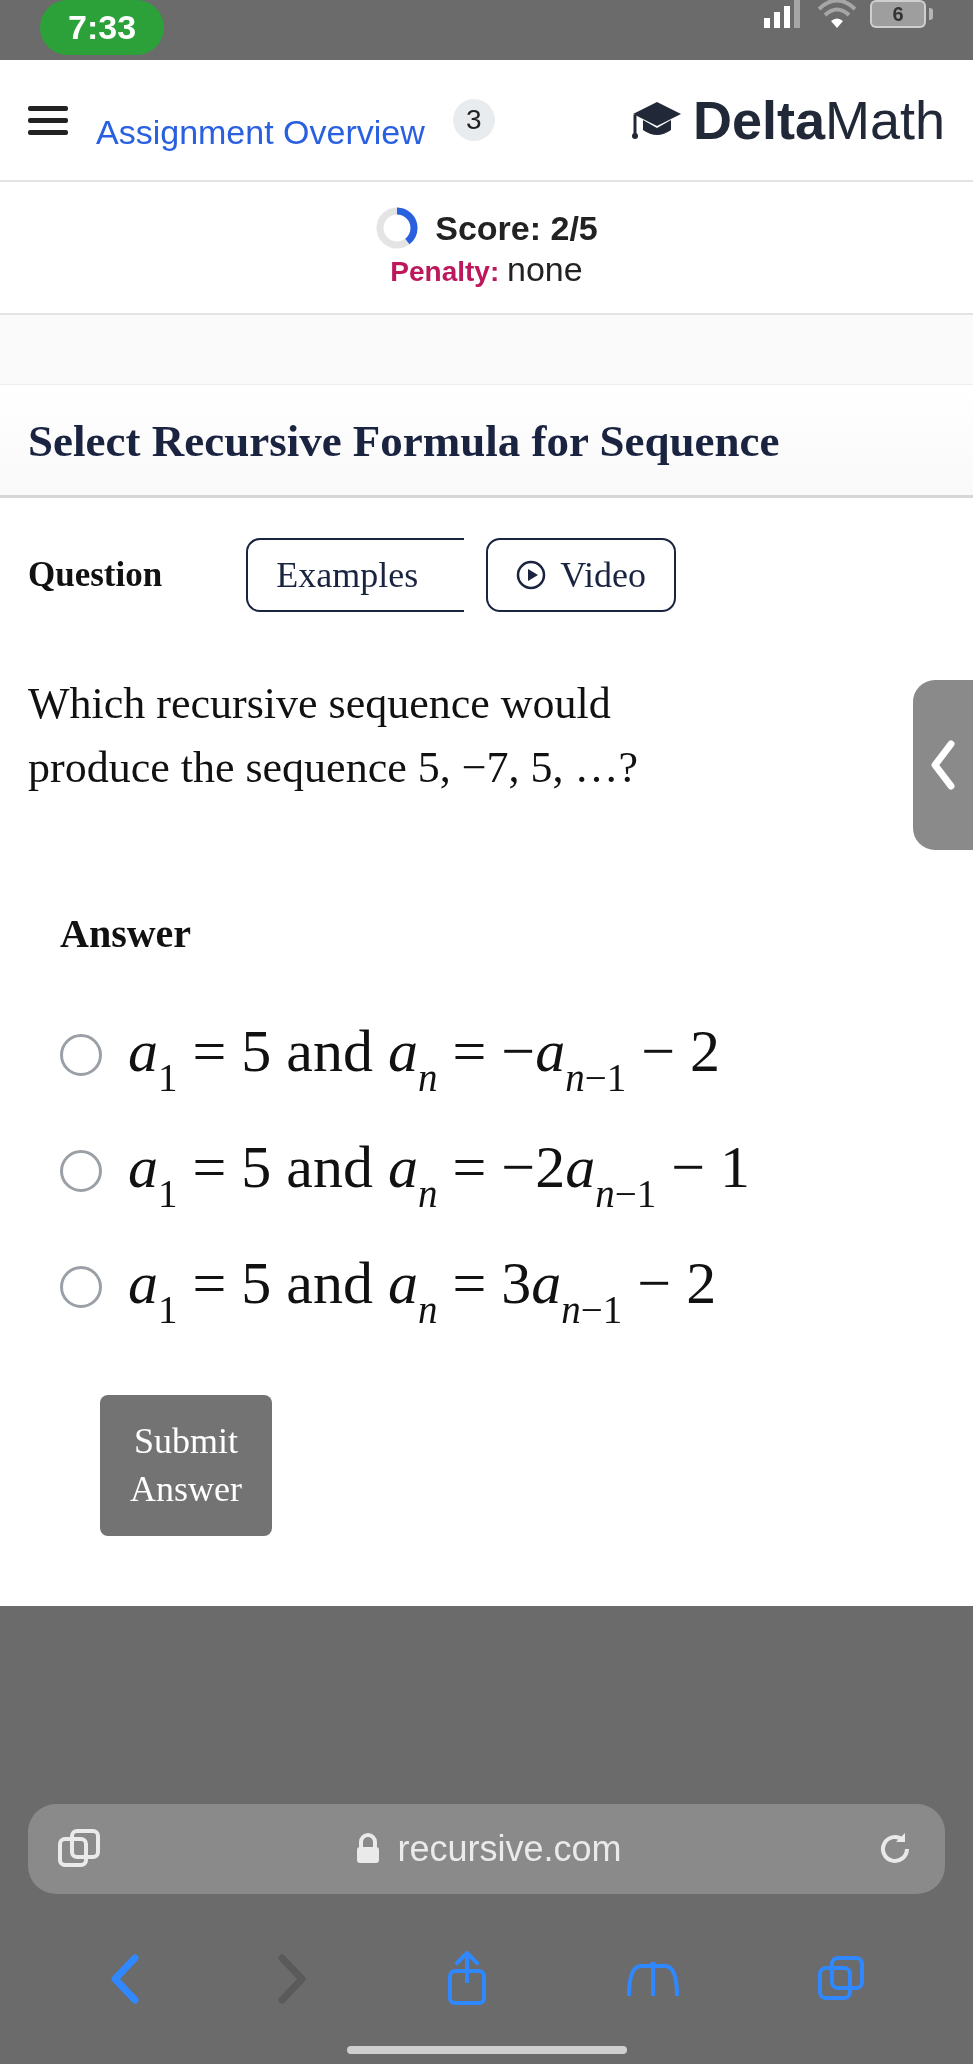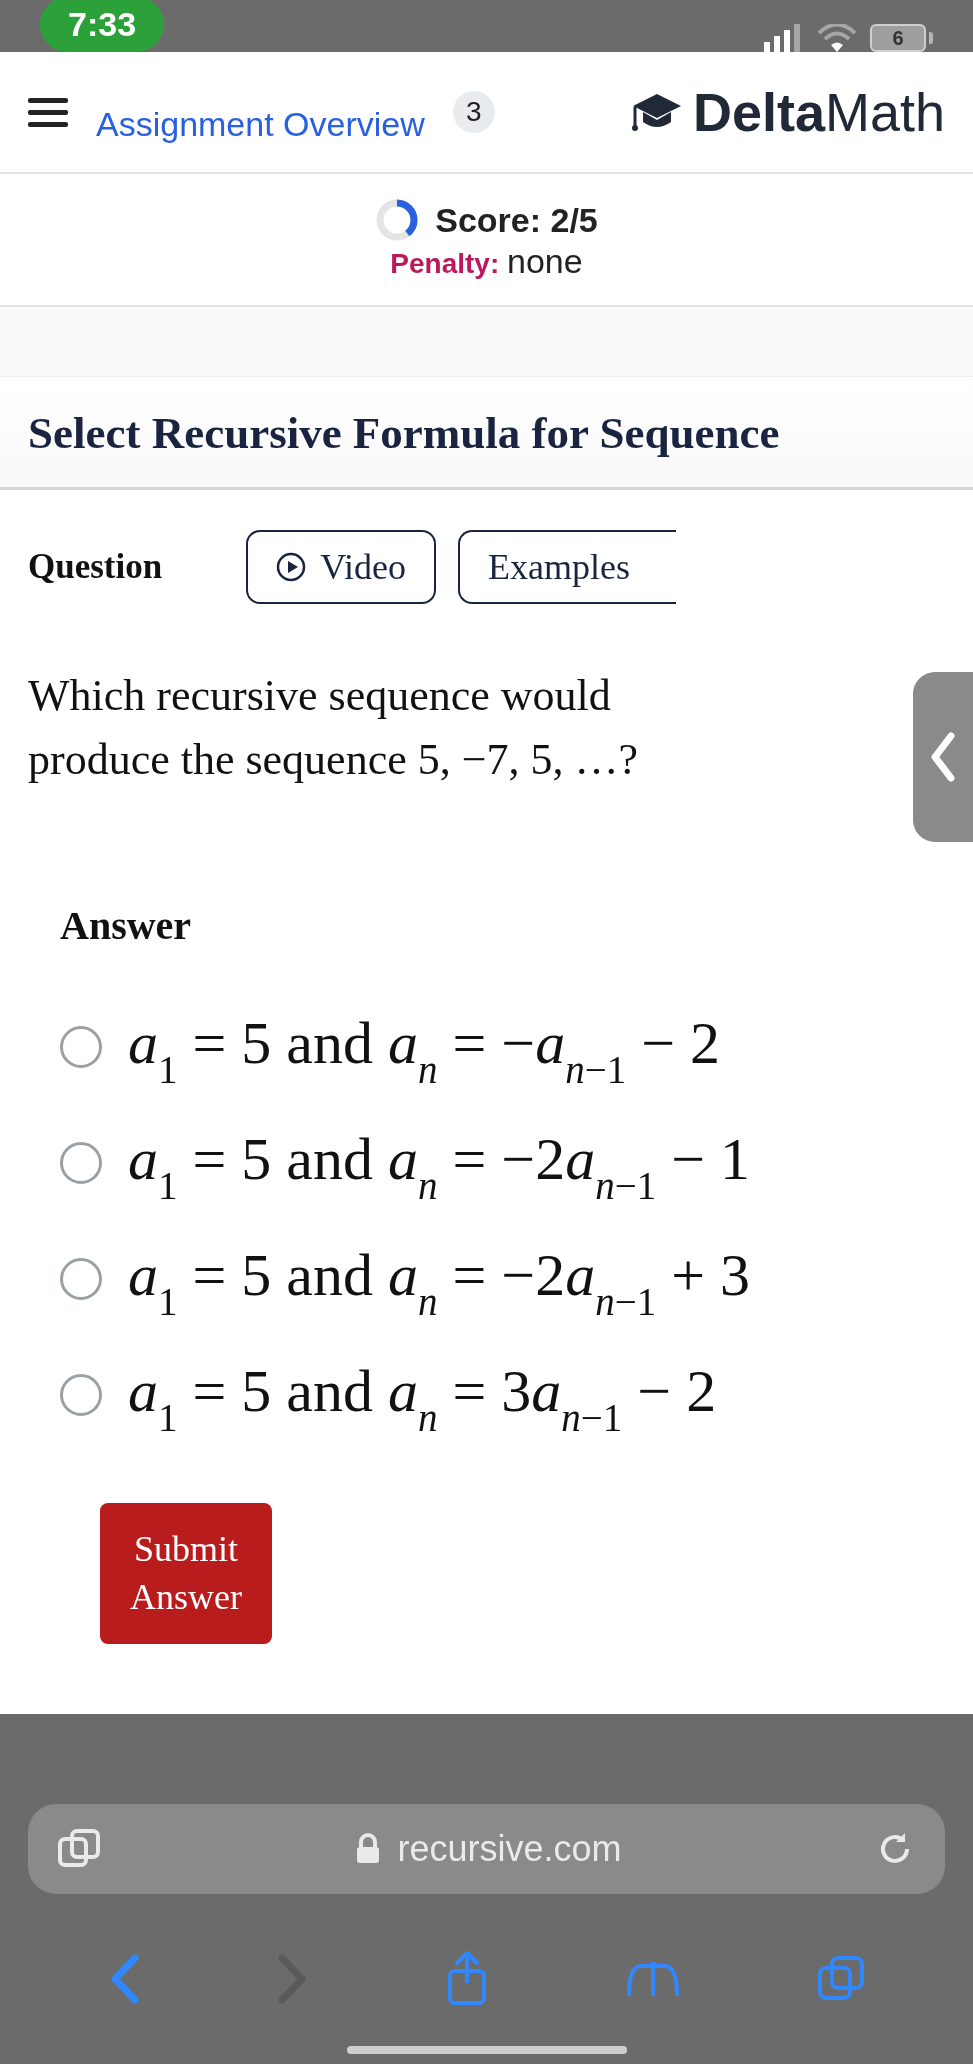--- a/index.html
+++ b/index.html
@@ -7,23 +7,23 @@
     font-family: Georgia, 'Times New Roman', serif;
     background: #6b6b6b;
     width: 973px;
     height: 2064px;
     position: relative;
     overflow: hidden;
   }
   .status-bar {
     display: flex;
     justify-content: space-between;
-    align-items: flex-end;
+    align-items: flex-start;
     padding: 0 40px;
-    height: 52px;
+    height: 60px;
     color: white;
   }
   .status-time {
     background: #2ca13a;
     color: white;
     font-family: -apple-system, sans-serif;
     font-weight: 600;
     font-size: 34px;
     padding: 8px 28px;
     border-radius: 30px;
@@ -172,21 +172,21 @@
   .radio {
     width: 42px; height: 42px;
     border: 3px solid #9aa0a6;
     border-radius: 50%;
     flex-shrink:0;
   }
   .math { font-family: 'Latin Modern', 'Cambria Math', Georgia, serif; }
   .math i { font-style: italic; }
   .math sub { font-size: 0.65em; position:relative; bottom:-0.2em;}
   .submit-btn {
-    background:#b91c1c;
+    background:#737373;
     color:#fff;
     font-family: Georgia, serif;
     font-size: 36px;
     padding: 22px 30px;
     border:none;
     border-radius: 8px;
     margin: 30px 0 40px 50px;
     line-height: 1.35;
     text-align:center;
   }
@@ -293,30 +293,30 @@
 
   <div class="spacer"></div>
 
   <div class="title-row">
     <div class="title-text">Select Recursive Formula for Sequence</div>
   </div>
 
   <div class="question-row">
     <span class="question-label">Question</span>
     <div style="flex:0 0 40px"></div>
+    <div class="pill-btn examples">
+      <span>Examples</span>
+    </div>
     <div class="pill-btn">
       <svg width="30" height="30" viewBox="0 0 30 30">
           <circle cx="15" cy="15" r="13" fill="none" stroke="#1a2440" stroke-width="2.5"></circle>
           <path d="M12 9 L22 15 L12 21 Z" fill="#1a2440"></path>
         </svg>
       <span>Video</span>
     </div>
-    <div class="pill-btn examples">
-      <span>Examples</span>
-    </div>
   </div>
 
   <div class="side-tab">
     <svg width="28" height="50" viewBox="0 0 28 50">
         <path d="M22 4 L6 25 L22 46" stroke="#fff" stroke-width="7" fill="none" stroke-linecap="round" stroke-linejoin="round"></path>
       </svg>
   </div>
 
   <div class="prompt">
     <div>Which recursive sequence would</div>
@@ -331,24 +331,20 @@
     <div class="option">
       <div class="radio"></div>
       <span class="math"><i>a</i><sub>1</sub> = <span>5</span> and <i>a</i><sub><i>n</i></sub> = <span>−</span><i>a</i><sub><i>n</i>−1</sub><span> − 2</span></span>
     </div>
 
     <div class="option">
       <div class="radio"></div>
       <span class="math"><i>a</i><sub>1</sub> = <span>5</span> and <i>a</i><sub><i>n</i></sub> = <span>−2</span><i>a</i><sub><i>n</i>−1</sub><span> − 1</span></span>
     </div>
 
-    <div class="option">
-      <div class="radio"></div>
-      <span class="math"><i>a</i><sub>1</sub> = <span>5</span> and <i>a</i><sub><i>n</i></sub> = <span>−2</span><i>a</i><sub><i>n</i>−1</sub><span> + 3</span></span>
-    </div>
 
     <div class="option">
       <div class="radio"></div>
       <span class="math"><i>a</i><sub>1</sub> = <span>5</span> and <i>a</i><sub><i>n</i></sub> = <span>3</span><i>a</i><sub><i>n</i>−1</sub><span> − 2</span></span>
     </div>
 
     <button class="submit-btn" style="white-space:pre-line;">Submit
 Answer</button>
   </div>
 

